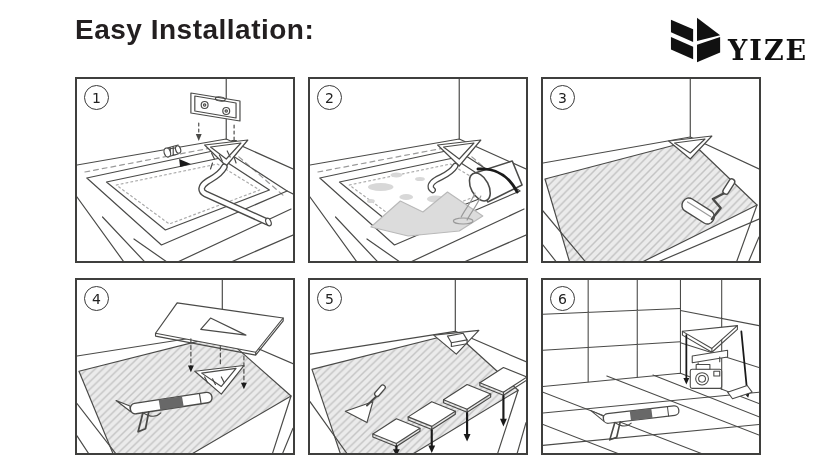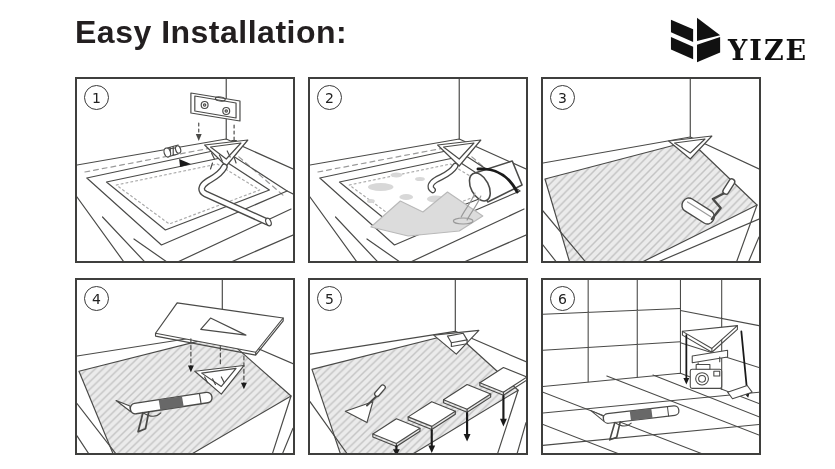--- a/index.html
+++ b/index.html
@@ -1,18 +1,18 @@
 <!DOCTYPE html>
 <html><head>
 <meta charset="utf-8">
 <style>
   html,body{margin:0;padding:0;background:#fff;}
   .page{position:relative;width:835px;height:469px;background:#fff;overflow:hidden;
         font-family:"Liberation Sans",sans-serif;}
-  .title{position:absolute;left:75px;top:14px;font-size:32px;font-weight:800;
+  .title{position:absolute;left:75px;top:14px;font-size:28px;font-weight:800;
          color:#231f20;letter-spacing:.5px;}
   .logo{position:absolute;left:668px;top:12px;display:flex;align-items:flex-end;gap:2px;}
   .logo-text{font-family:"DejaVu Serif",serif;font-weight:700;font-size:27px;
              color:#111;letter-spacing:2px;}
   .grid{position:absolute;left:75px;top:77px;display:grid;
         grid-template-columns:220px 220px 220px;grid-template-rows:186px 177px;
         column-gap:13px;row-gap:15px;}
   .panel{position:relative;border:2px solid #3f3f3d;background:#fff;box-sizing:border-box;}
   .panel svg.art{position:absolute;left:0;top:0;width:100%;height:100%;}
   .badge{position:absolute;left:7px;top:6px;width:23px;height:23px;border:1.5px solid #3a3a3a;

